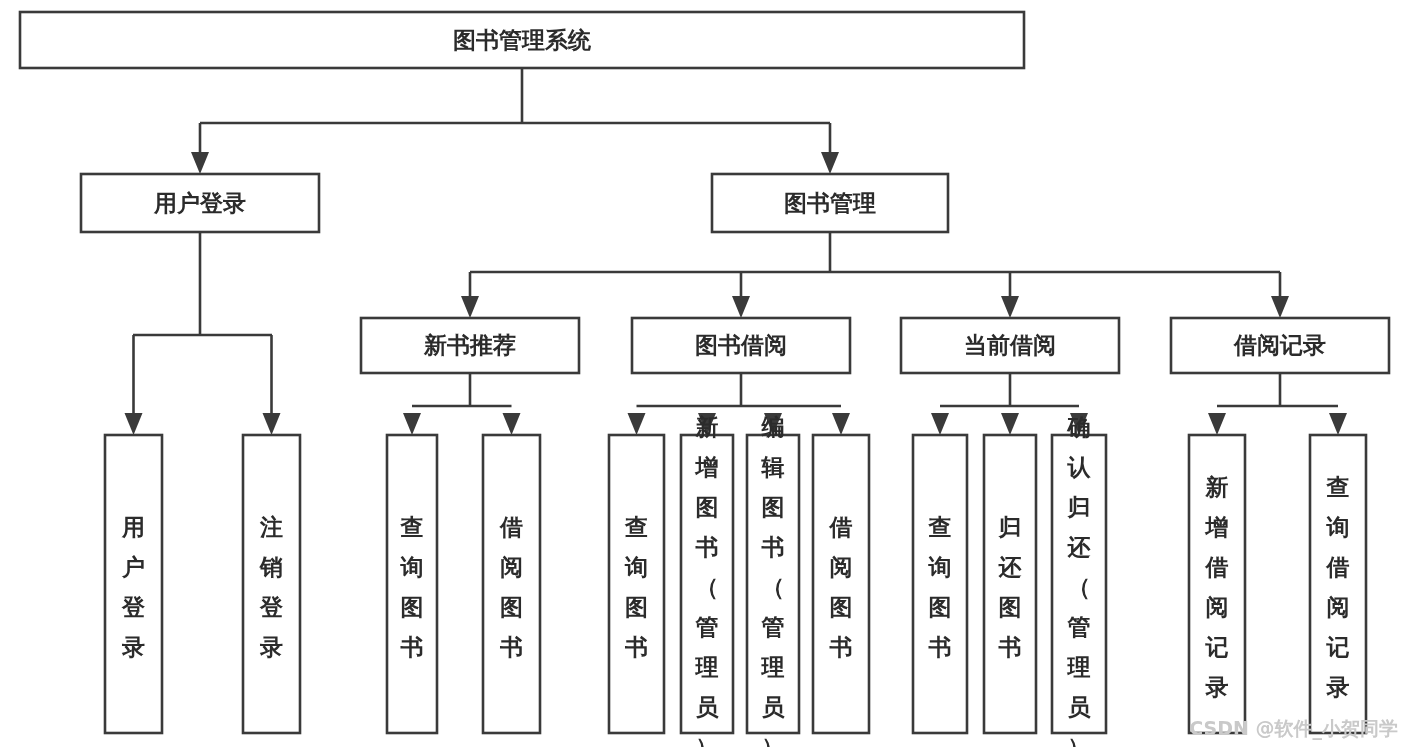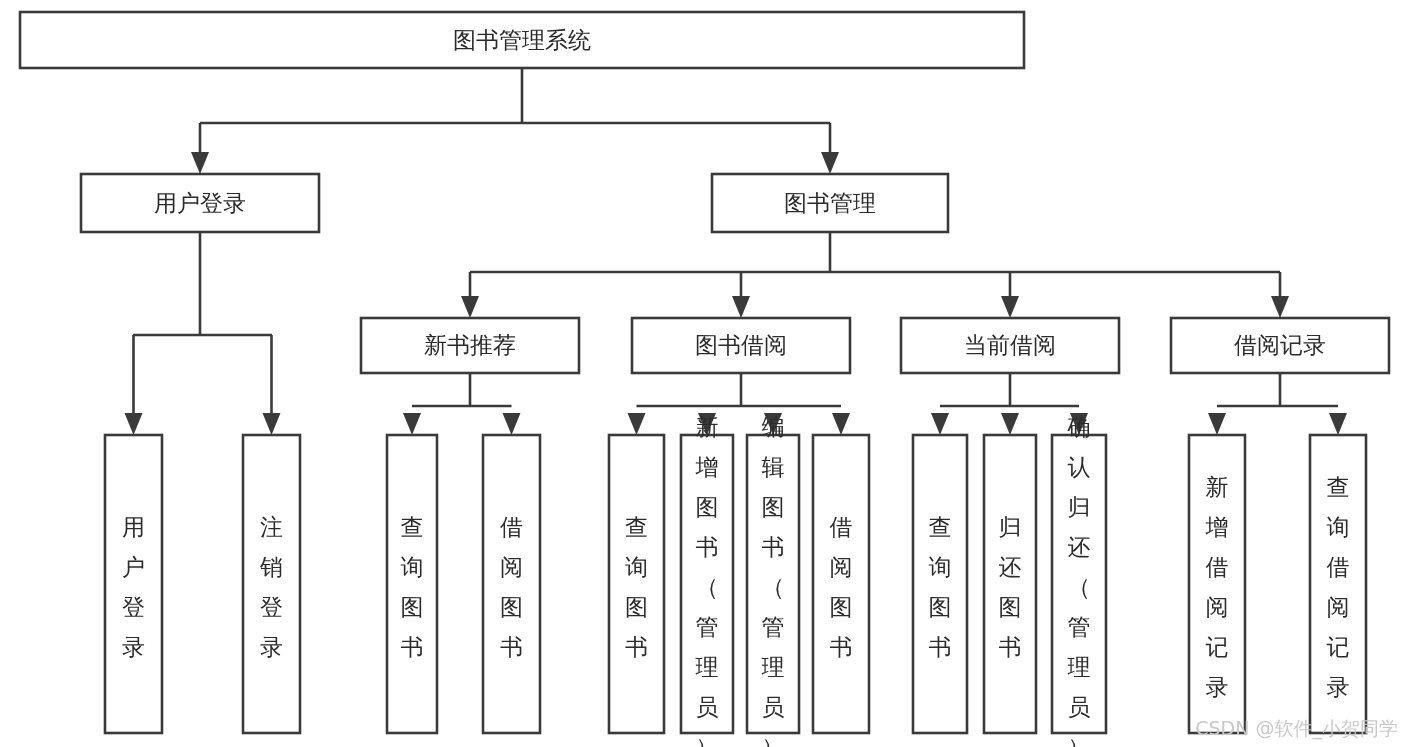--- a/index.html
+++ b/index.html
@@ -13,20 +13,21 @@
     overflow: hidden;
     font-family: "DejaVu Sans", "Liberation Sans", sans-serif;
     position: relative;
   }
   #diagram-root {
     position: absolute;
     left: 0;
     top: 0;
     width: 1399px;
     height: 747px;
+    font-weight: bold;
   }
   svg#tree-svg {
     display: block;
     width: 1405px;
     height: 747px;
   }
   .node-box {
     fill: #ffffff;
     stroke: #3a3a3a;
     stroke-width: 2.6;

